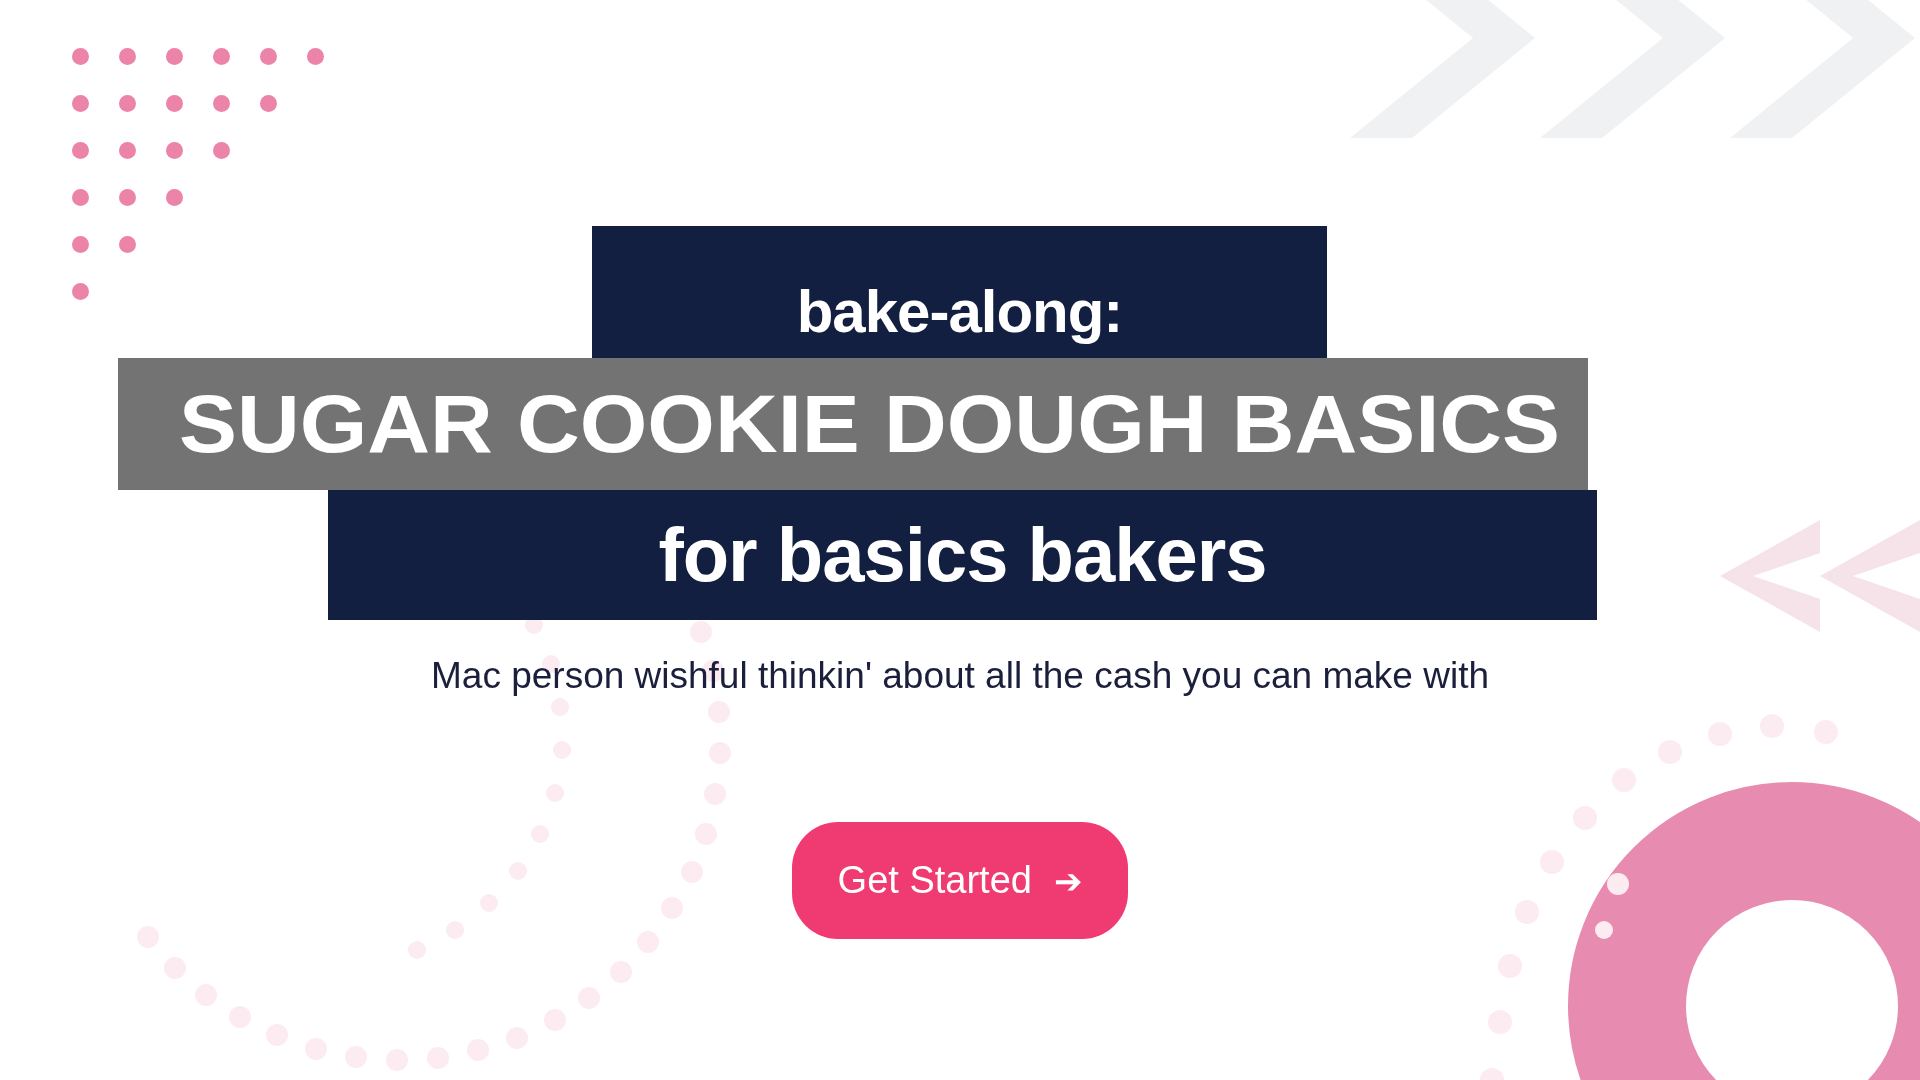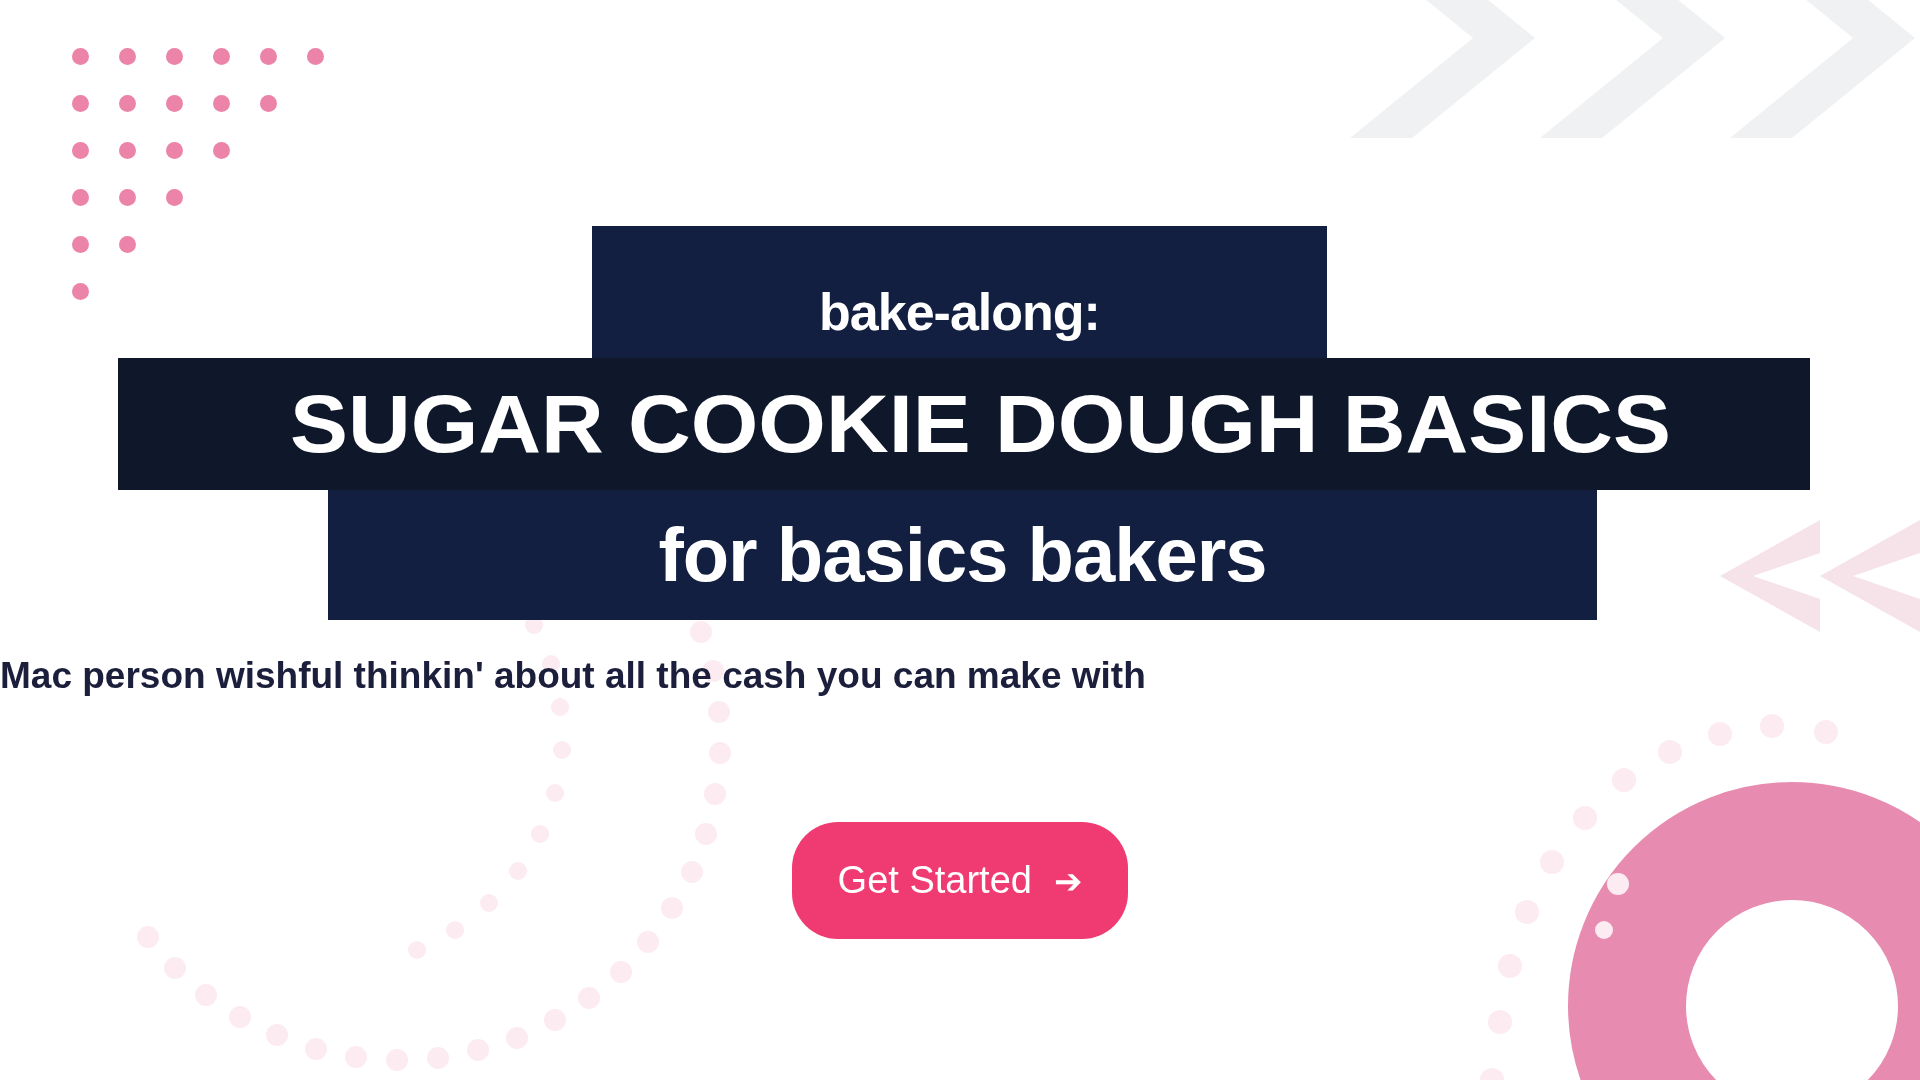--- a/index.html
+++ b/index.html
@@ -35,48 +35,48 @@
   
   #content{position:absolute;inset:0;z-index:5;}
 
   .band{position:absolute;display:flex;align-items:center;justify-content:center;box-sizing:border-box;}
 
   .band-1{
     left:592px;top:226px;width:735px;height:132px;
     background:#121f40;
   }
   .band-1 .txt{
-    color:#ffffff;font-size:52px;font-weight:700;line-height:1;
+    color:#ffffff;font-size:60px;font-weight:700;line-height:1;
     letter-spacing:-1px;white-space:nowrap;margin-top:40px;
   }
 
   .band-2{
-    left:118px;top:358px;width:1692px;height:132px;
-    background:#0f172a;
+    left:118px;top:358px;width:1470px;height:132px;
+    background:#737373;
     padding-left:32px;
   }
   .band-2 .txt{
     color:#ffffff;font-size:82px;font-weight:700;line-height:1;
     letter-spacing:0px;white-space:nowrap;
     transform:scaleX(1.06);transform-origin:center;
   }
 
   .band-3{
     left:328px;top:490px;width:1269px;height:130px;
     background:#121f40;
   }
   .band-3 .txt{
     color:#ffffff;font-size:76px;font-weight:700;line-height:1;
     letter-spacing:-1px;white-space:nowrap;
   }
 
   .subtitle{
     position:absolute;left:0;right:0;top:652px;
-    text-align:left;color:#1b1f3b;
-    font-size:37px;line-height:1.32;font-weight:700;
+    text-align:center;color:#1b1f3b;
+    font-size:37px;line-height:1.32;font-weight:400;
   }
   .subtitle .sub-line{display:block;}
 
   .cta-wrap{position:absolute;left:0;right:0;top:822px;text-align:center;}
   .cta{
     display:inline-flex;align-items:center;gap:22px;
     background:#ef3b72;color:#ffffff;
     border:none;border-radius:46px;
     padding:0 46px;height:117px;
     font-family:"Liberation Sans", sans-serif;

